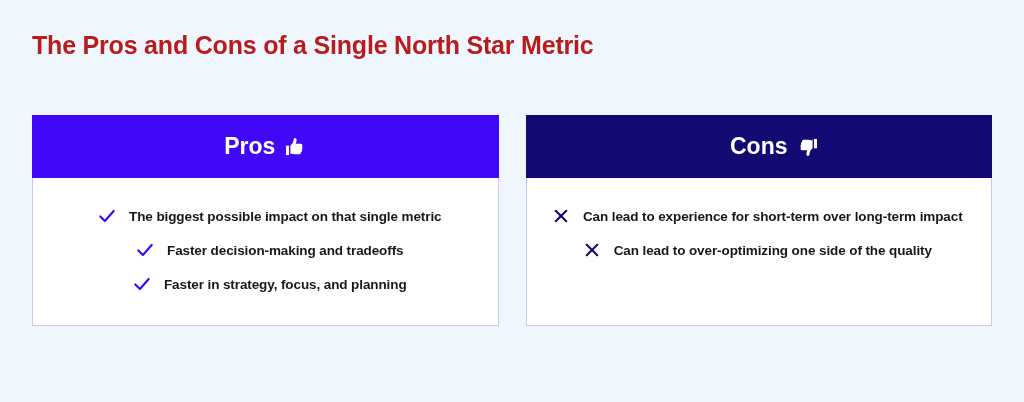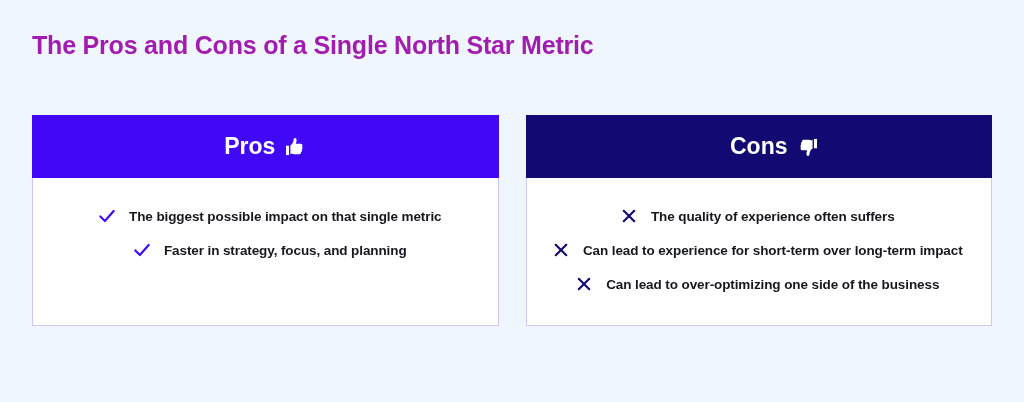--- a/index.html
+++ b/index.html
@@ -18,21 +18,21 @@
     width: 1024px;
     height: 402px;
     box-sizing: border-box;
   }
   .page-title {
     position: absolute;
     left: 32px;
     top: 31px;
     font-size: 25px;
     font-weight: bold;
-    color: #a21caf;
+    color: #b91c1c;
     letter-spacing: -0.2px;
     white-space: nowrap;
   }
   .cards {
     position: absolute;
     left: 32px;
     top: 115px;
     width: 960px;
     display: flex;
     gap: 27px;
@@ -126,20 +126,28 @@
             </svg>
           </span>
           <span class="item-text">The biggest possible impact on that single metric</span>
         </div>
         <div class="list-item">
           <span class="bullet-icon">
             <svg width="20" height="20" viewBox="0 0 24 24" fill="none" stroke="#4108f8" stroke-width="2.6" stroke-linecap="round" stroke-linejoin="round" aria-hidden="true">
               <polyline points="4,12.5 9.5,18 20,6"></polyline>
             </svg>
           </span>
+          <span class="item-text">Faster decision-making and tradeoffs</span>
+        </div>
+        <div class="list-item">
+          <span class="bullet-icon">
+            <svg width="20" height="20" viewBox="0 0 24 24" fill="none" stroke="#4108f8" stroke-width="2.6" stroke-linecap="round" stroke-linejoin="round" aria-hidden="true">
+              <polyline points="4,12.5 9.5,18 20,6"></polyline>
+            </svg>
+          </span>
           <span class="item-text">Faster in strategy, focus, and planning</span>
         </div>
       </div>
     </div>
 
     <div class="card cons-card">
       <div class="card-header cons">
         <span>Cons</span>
         <span class="header-icon">
           <svg width="22" height="22" viewBox="0 0 24 24" fill="#ffffff" aria-hidden="true">
@@ -149,37 +157,28 @@
         </span>
       </div>
       <div class="card-body">
         <div class="list-item">
           <span class="bullet-icon">
             <svg width="18" height="18" viewBox="0 0 24 24" fill="none" stroke="#120a72" stroke-width="2.8" stroke-linecap="round" aria-hidden="true">
               <line x1="5" y1="5" x2="19" y2="19"></line>
               <line x1="19" y1="5" x2="5" y2="19"></line>
             </svg>
           </span>
-          <span class="item-text">The quality of experience often suffers</span>
-        </div>
-        <div class="list-item">
-          <span class="bullet-icon">
-            <svg width="18" height="18" viewBox="0 0 24 24" fill="none" stroke="#120a72" stroke-width="2.8" stroke-linecap="round" aria-hidden="true">
-              <line x1="5" y1="5" x2="19" y2="19"></line>
-              <line x1="19" y1="5" x2="5" y2="19"></line>
-            </svg>
-          </span>
           <span class="item-text">Can lead to experience for short-term over long-term impact</span>
         </div>
         <div class="list-item">
           <span class="bullet-icon">
             <svg width="18" height="18" viewBox="0 0 24 24" fill="none" stroke="#120a72" stroke-width="2.8" stroke-linecap="round" aria-hidden="true">
               <line x1="5" y1="5" x2="19" y2="19"></line>
               <line x1="19" y1="5" x2="5" y2="19"></line>
             </svg>
           </span>
-          <span class="item-text">Can lead to over-optimizing one side of the business</span>
+          <span class="item-text">Can lead to over-optimizing one side of the quality</span>
         </div>
       </div>
     </div>
 
   </div>
 </div>
 
 </body></html>

